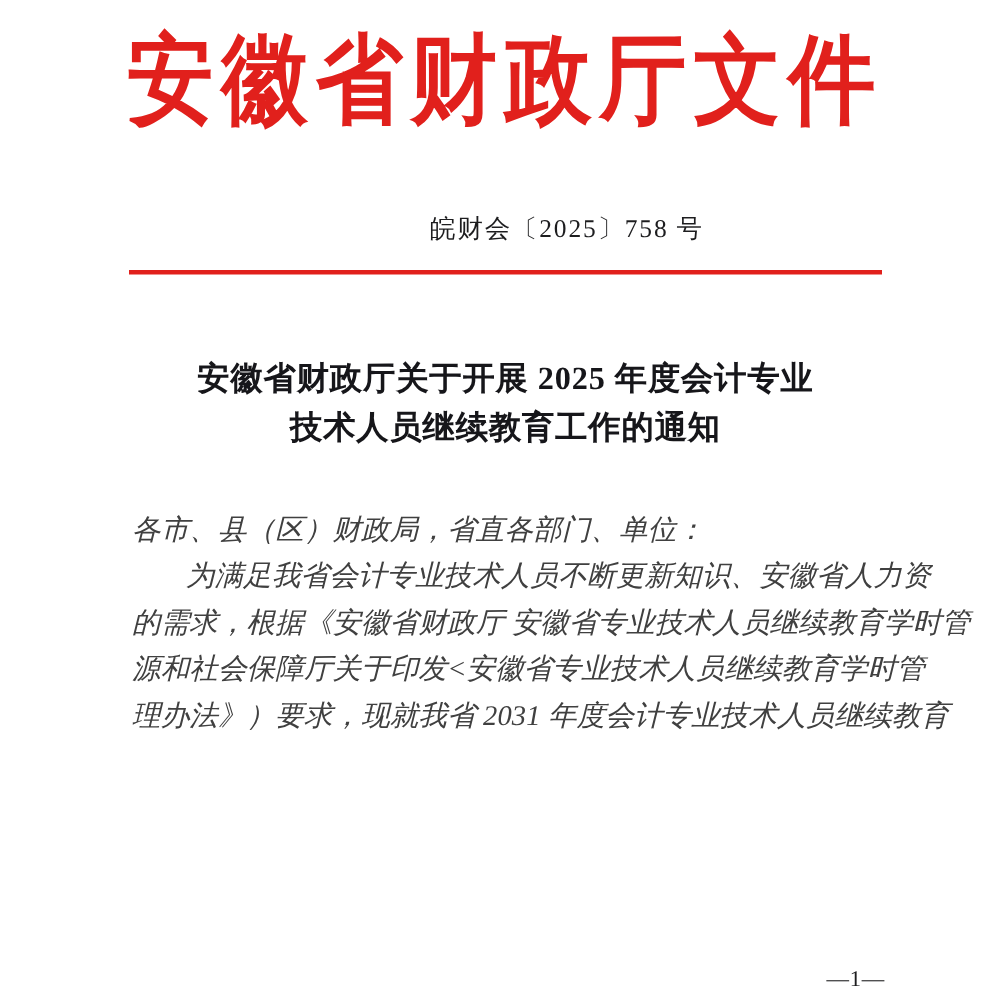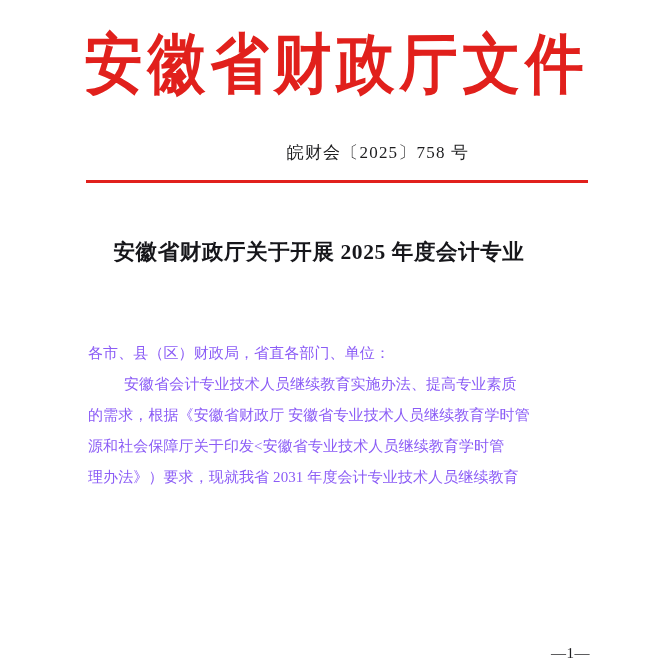--- a/index.html
+++ b/index.html
@@ -18,21 +18,21 @@
 
   .page {
     position: absolute;
     inset: 0;
     background: #ffffff;
   }
 
   
   .masthead {
     position: absolute;
-    top: 27px;
+    top: 16px;
     left: 0;
     width: 668px;
     text-align: center;
   }
   .masthead-title {
     display: inline-block;
     font-family: "Liberation Serif", "DejaVu Serif", serif;
     font-size: 58px;
     line-height: 1.18;
     font-weight: 700;
@@ -66,44 +66,45 @@
     left: 86px;
     width: 502px;
     height: 3px;
     background: #e1201c;
   }
 
   
   .doc-title {
     position: absolute;
     top: 236px;
-    left: 66px;
+    left: 84px;
     width: 506px;
     text-align: center;
     font-size: 21.5px;
     line-height: 33px;
     font-weight: 700;
     color: #16161a;
     letter-spacing: 0.6px;
   }
   .doc-title .title-line {
     display: block;
     white-space: nowrap;
   }
 
   
   .body-block {
     position: absolute;
     top: 338px;
     left: 88px;
     width: 502px;
-    font-size: 15px;
+    font-size: 19px;
     line-height: 31px;
-    color: #8b5cf6;
+    color: #404040;
     letter-spacing: 0.1px;
+    font-style: italic;
   }
   .body-block .body-line {
     display: block;
     white-space: nowrap;
   }
   .body-block .body-line.indent {
     text-indent: 36px;
   }
 
   
@@ -127,25 +128,26 @@
   <div class="masthead">
     <span class="masthead-title">安徽省财政厅文件</span>
   </div>
 
   <div class="doc-number">皖财会〔2025〕758 号</div>
 
   <div class="red-rule"></div>
 
   <div class="doc-title">
     <span class="title-line">安徽省财政厅关于开展 2025 年度会计专业</span>
+    <span class="title-line">技术人员继续教育工作的通知</span>
   </div>
 
   <div class="body-block">
     <span class="body-line">各市、县（区）财政局，省直各部门、单位：</span>
-    <span class="body-line indent">安徽省会计专业技术人员继续教育实施办法、提高专业素质</span>
+    <span class="body-line indent">为满足我省会计专业技术人员不断更新知识、安徽省人力资</span>
     <span class="body-line">的需求，根据《安徽省财政厅 安徽省专业技术人员继续教育学时管</span>
     <span class="body-line">源和社会保障厅关于印发&lt;安徽省专业技术人员继续教育学时管</span>
     <span class="body-line">理办法》）要求，现就我省 2031 年度会计专业技术人员继续教育</span>
   </div>
 
   <div class="page-number">—1—</div>
 
 </div>
 
 </body></html>

